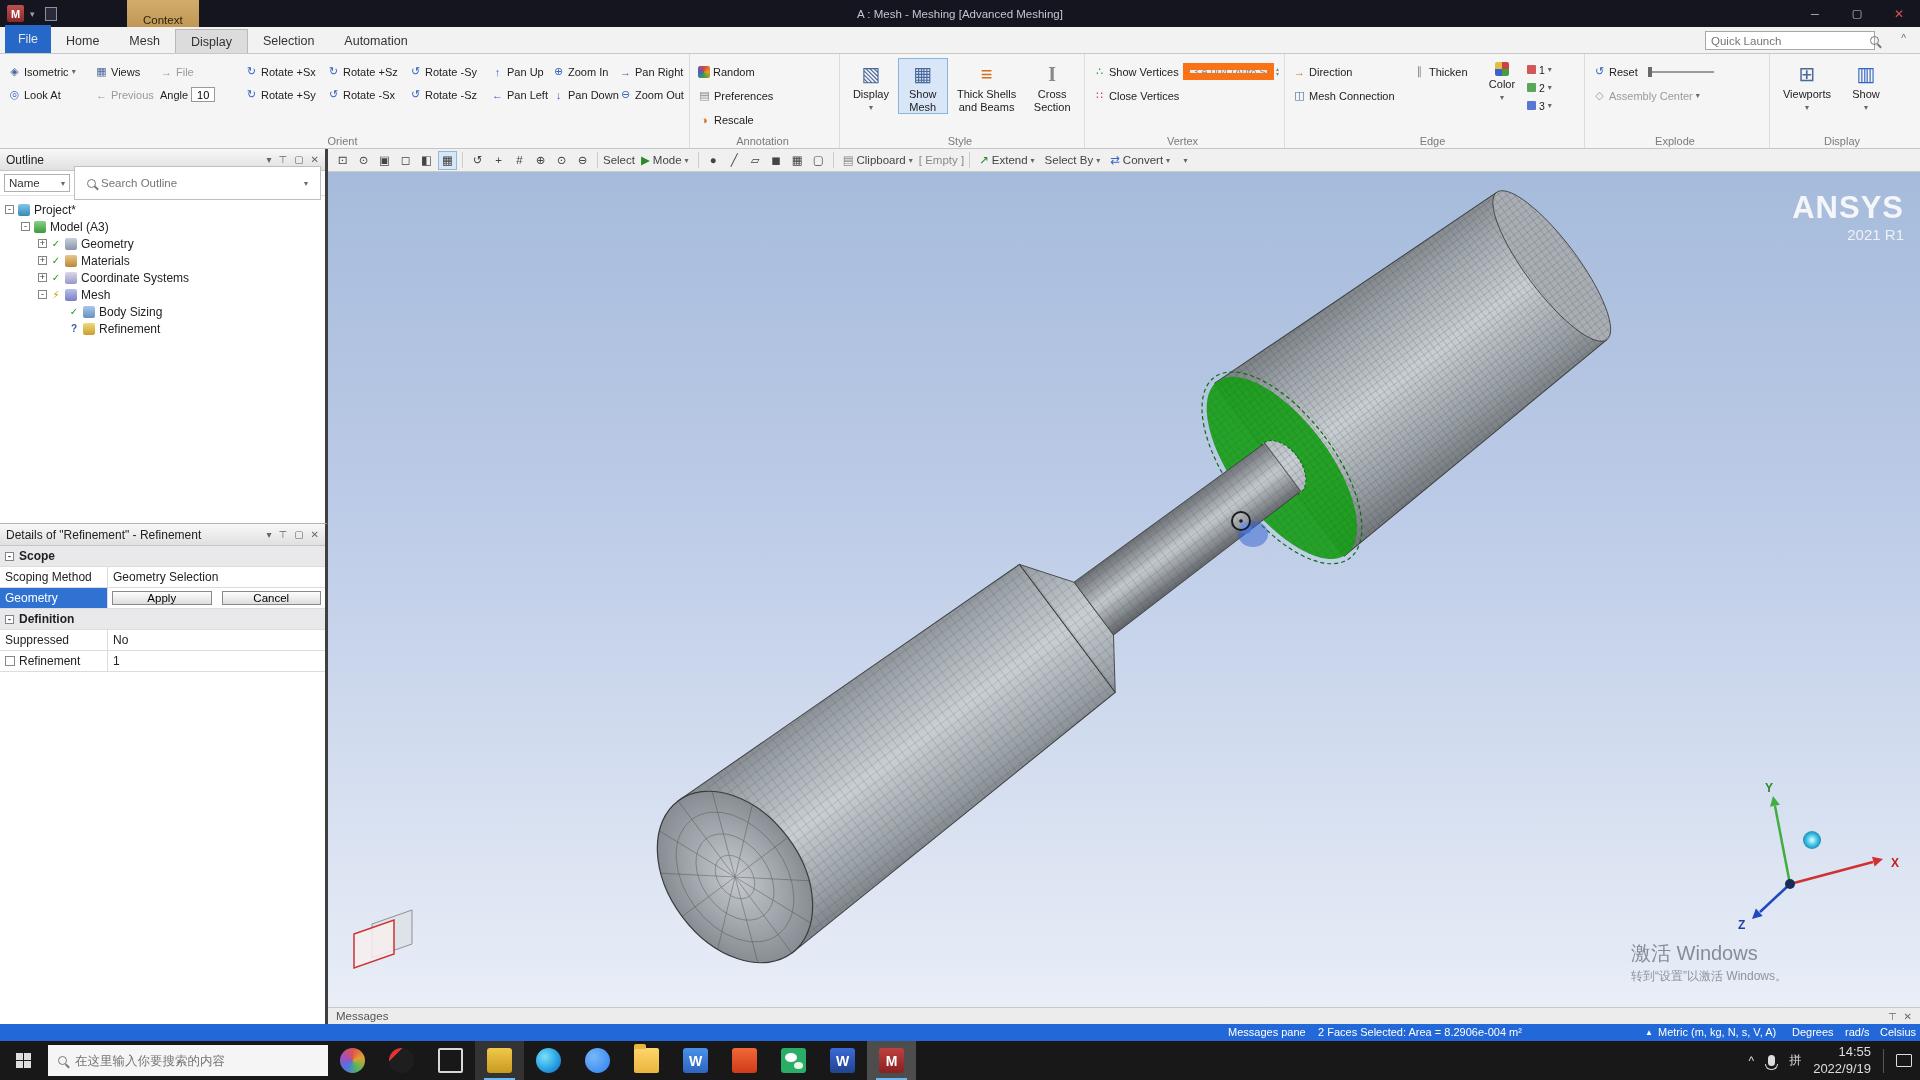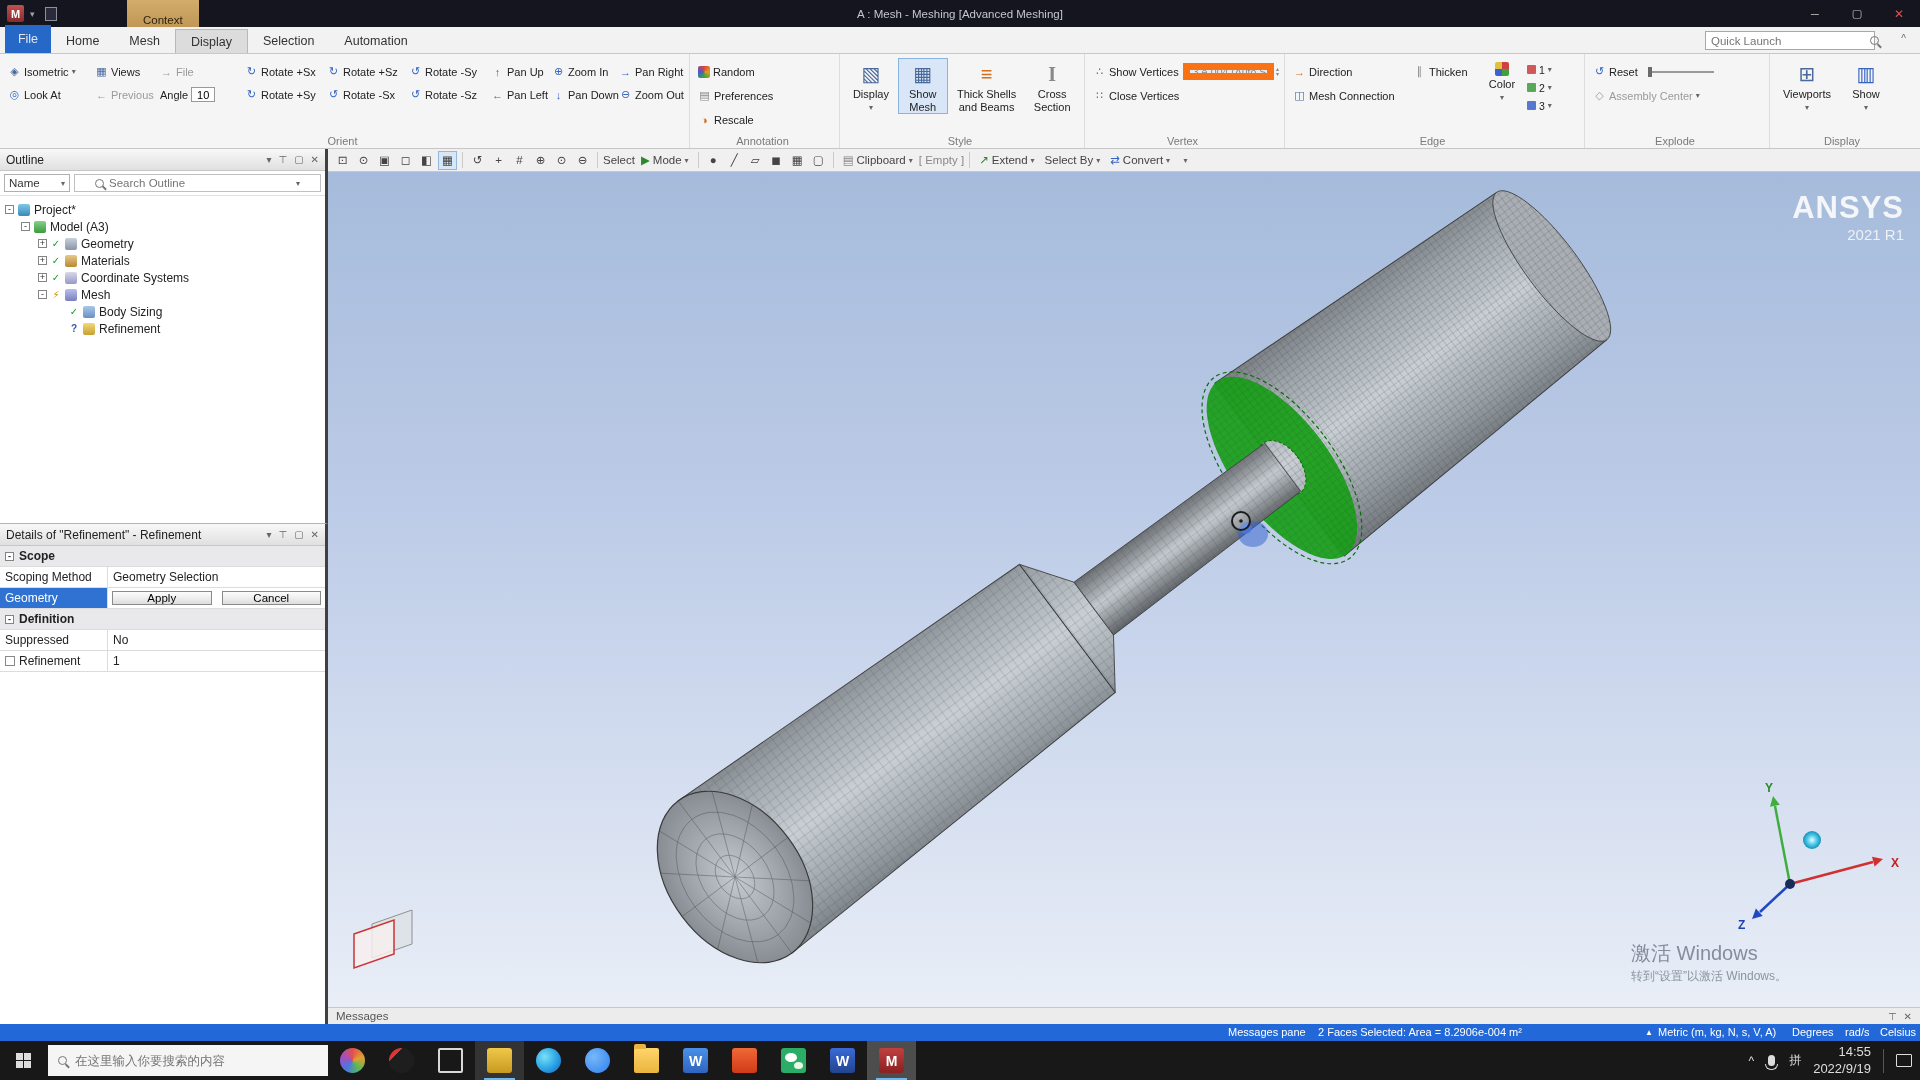--- a/index.html
+++ b/index.html
@@ -63,21 +63,21 @@
 
 
 .panel{position:absolute;background:#fff;border-right:3px solid #404040}
 .outline{left:0;top:149px;width:328px;height:374px}
 .details{left:0;top:523px;width:328px;height:501px;border-top:1px solid #b4b4b4}
 .phead{height:22px;background:linear-gradient(#f8f8f8,#e0e0e0);border-bottom:1px solid #c6c6c6;display:flex;align-items:center;padding:0 6px;font-size:12px;color:#222}
 .phead .sp{flex:1}
 .ph-ic{color:#666;font-size:10px;margin-left:7px}
 .filter-row{height:25px;display:flex;align-items:center;gap:4px;padding:0 4px;border-bottom:1px solid #e2e2e2}
 .name-dd{width:66px;height:18px;border:1px solid #b0b0b0;display:flex;align-items:center;justify-content:space-between;padding:0 4px;font-size:11.5px;color:#333;background:#fff}
-.search-box{flex:1;height:18px;border:1px solid #c0c0c0;display:flex;align-items:center;gap:5px;padding:0 20px;background:#fff}
+.search-box{flex:1;height:34px;border:1px solid #c0c0c0;display:flex;align-items:center;gap:5px;padding:0 12px;background:#fff}
 .search-box input{border:none;outline:none;flex:1;font-size:11.5px;color:#999;font-family:inherit}
 .tree{padding-top:5px;font-size:12px}
 .trow{display:flex;align-items:center;height:17px;gap:4px}
 .lvl0{padding-left:5px}.lvl1{padding-left:21px}.lvl2{padding-left:38px}.lvl3{padding-left:56px}
 .exp{width:9px;height:9px;border:1px solid #848484;background:#fff;font-size:9px;line-height:7px;text-align:center;color:#333;flex:none}
 .noexp{width:9px;flex:none}
 .tico{width:12px;height:12px;border-radius:2px;flex:none}
 .chk{width:10px;font-size:10px;font-weight:bold;text-align:center;flex:none}
 .g{color:#1a9a1a}.b{color:#3858a8}.y{color:#c8a000}
 .ic-project{background:linear-gradient(#7ec8e8,#3a88b8)}

